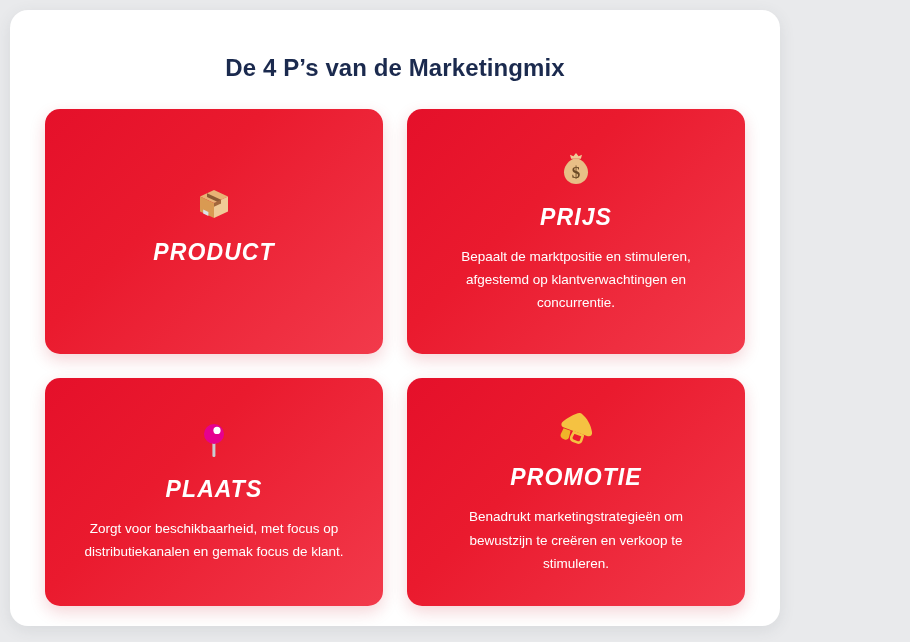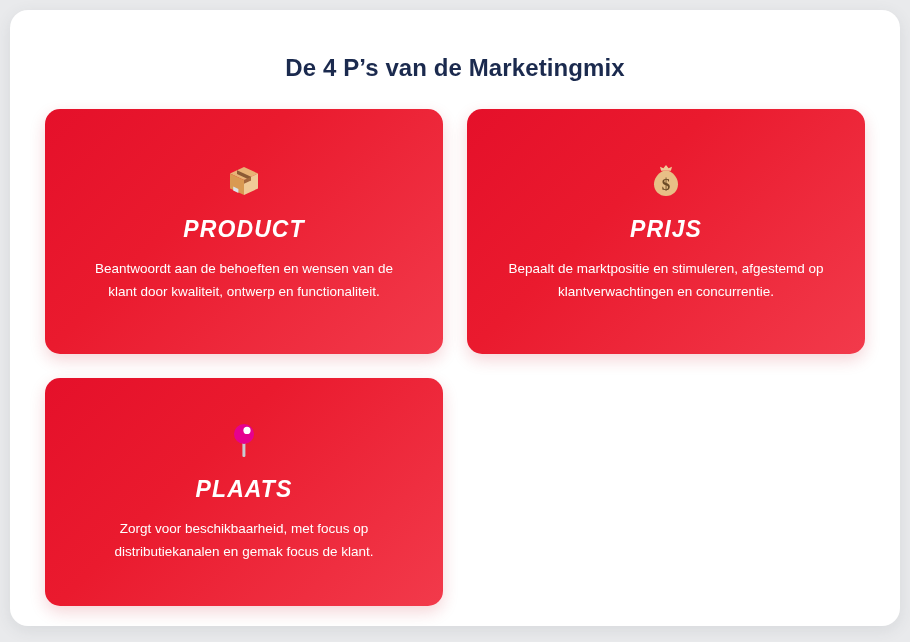--- a/index.html
+++ b/index.html
@@ -12,21 +12,21 @@
   body {
     background: #e9eaec;
     font-family: "Liberation Sans", sans-serif;
     overflow: hidden;
   }
 
   .page-frame {
     position: absolute;
     left: 10px;
     top: 10px;
-    width: 890px;
+    width: 770px;
     height: 616px;
     background: #ffffff;
     border-radius: 18px;
     box-shadow: 0 4px 16px rgba(60, 64, 80, 0.10);
     overflow: hidden;
   }
 
   .page-title {
     text-align: center;
     color: #1b2a4e;
@@ -104,21 +104,20 @@
         <svg width="36" height="36" viewBox="0 0 36 36" aria-hidden="true">
           <polygon points="18,4 32,10.5 18,17 4,10.5" fill="#e8b375"></polygon>
           <polygon points="4,10.5 18,17 18,32 4,25.5" fill="#d99a52"></polygon>
           <polygon points="32,10.5 18,17 18,32 32,25.5" fill="#f0cb97"></polygon>
           <polygon points="11,7.2 25,13.7 25,17.4 11,10.9" fill="#8c5a34"></polygon>
           <polygon points="18,17 25,13.7 25,17.4 18,20.7" fill="#a3683c"></polygon>
           <rect x="7.2" y="20.2" width="5.2" height="4" fill="#dbe3e8" transform="skewY(25)"></rect>
         </svg>
       </div>
       <div class="card-title">PRODUCT</div>
-      <div class="card-desc">Beantwoordt aan de behoeften en wensen van de klant door kwaliteit, ontwerp en functionaliteit.</div>
     </div>
 
     <div class="card">
       <div class="card-icon">
         <svg width="34" height="36" viewBox="0 0 34 36" aria-hidden="true">
           <path d="M17 2 l2.6 3.2 3.4 -1.4 -1.1 3.9 h-9.8 L11 3.8 l3.4 1.4 z" fill="#f0cb97"></path>
           <path d="M14 8 h6 c5.2 2.6 9 7.4 9 13.2 C29 28 23.6 33 17 33 S5 28 5 21.2 C5 15.4 8.8 10.6 14 8 z" fill="#e8bf86"></path>
           <text x="17" y="27" text-anchor="middle" font-family="'Liberation Serif', serif" font-size="17" font-weight="bold" fill="#6b4a26">$</text>
         </svg>
       </div>
@@ -131,15 +130,26 @@
         <svg width="26" height="38" viewBox="0 0 26 38" aria-hidden="true">
           <rect x="11.4" y="17" width="3" height="18" rx="1.3" fill="#c9ccd1"></rect>
           <circle cx="13" cy="12" r="10" fill="#e6008f"></circle>
           <circle cx="16" cy="8.4" r="3.6" fill="#ffffff"></circle>
         </svg>
       </div>
       <div class="card-title">PLAATS</div>
       <div class="card-desc">Zorgt voor beschikbaarheid, met focus op distributiekanalen en gemak focus de klant.</div>
     </div>
 
+    <div class="card">
+      <div class="card-icon">
+        <svg width="40" height="36" viewBox="0 0 40 36" aria-hidden="true">
+          <path d="M26 3 C31 7 35 14 36 21 C36.6 24.4 34 26.2 31 25 L8 16.5 C5 15.4 4.6 12.2 7 10.4 C13 6 19 2.6 23.4 2 C24.4 1.8 25.3 2.3 26 3 z" fill="#f5c242"></path>
+          <path d="M7.6 17.2 l7 2.6 -1.6 6.4 c-0.5 2 -2.6 3 -4.4 2.2 l-2.2 -1 c-1.6 -0.8 -2.3 -2.7 -1.6 -4.3 z" fill="#f0b429"></path>
+          <path d="M17.8 21.2 l9 3.4 -1.6 5 c-0.5 1.6 -2.3 2.4 -3.8 1.8 l-4.3 -1.7 c-1.5 -0.6 -2.2 -2.3 -1.7 -3.8 z" fill="none" stroke="#f5c242" stroke-width="2.6" stroke-linejoin="round"></path>
+        </svg>
+      </div>
+      <div class="card-title">PROMOTIE</div>
+      <div class="card-desc">Benadrukt marketingstrategieën om bewustzijn te creëren en verkoop te stimuleren.</div>
+    </div>
 
   </div>
 </div>
 
 </body></html>

